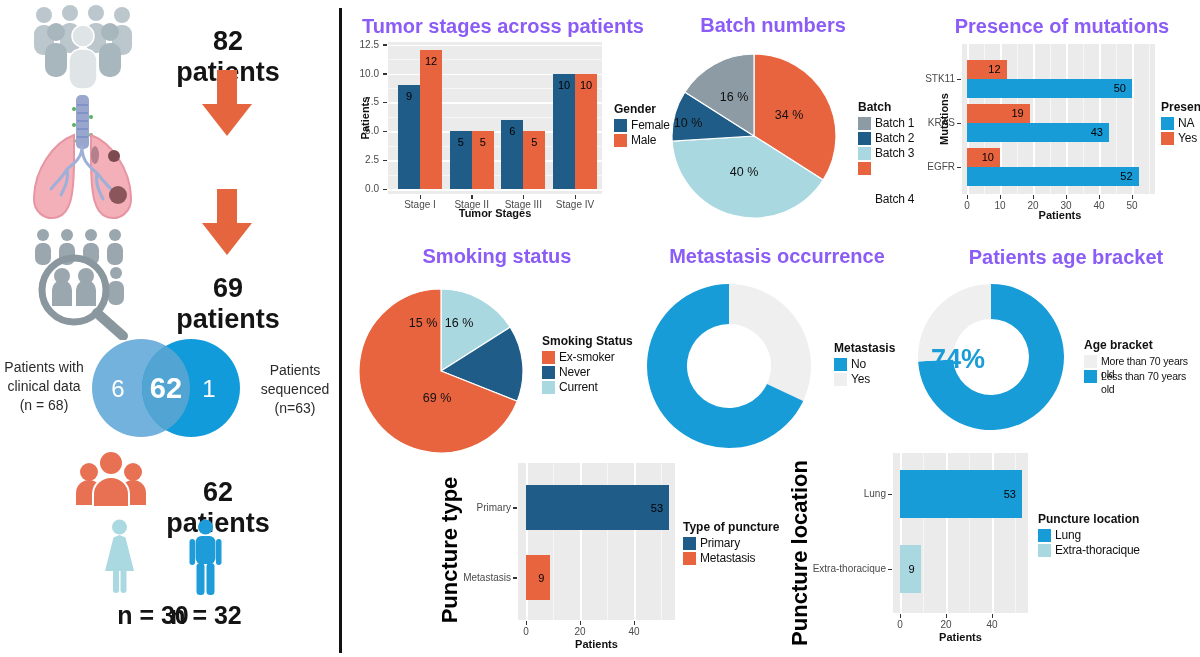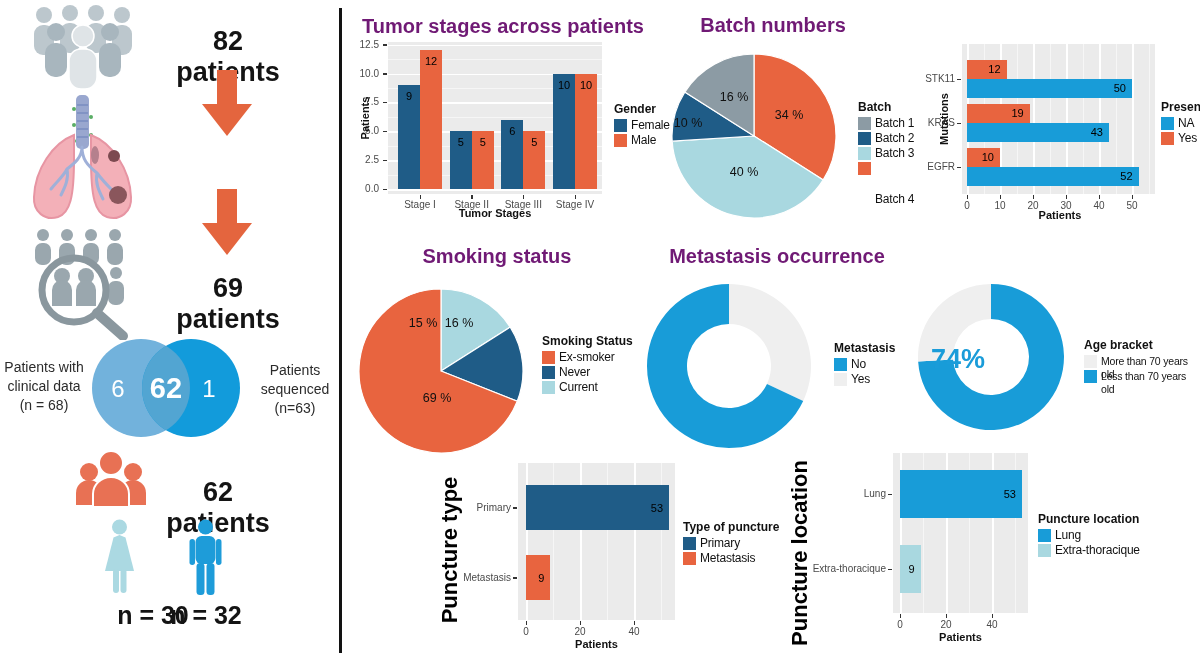--- a/index.html
+++ b/index.html
@@ -1,19 +1,19 @@
 <!DOCTYPE html>
 <html><head>
 <meta charset="utf-8">
 <style>
   html,body{margin:0;padding:0;background:#fff;}
   #stage{position:relative;width:1200px;height:657px;background:#fff;overflow:hidden;
          font-family:"Liberation Sans",sans-serif;color:#111;}
   .abs{position:absolute;}
-  .ttl{font-weight:bold;font-size:20px;color:#701a75;text-align:center;}
+  .ttl{font-weight:bold;font-size:20px;color:#8b5cf6;text-align:center;}
   .big{font-weight:bold;font-size:26px;color:#141414;text-align:center;}
   .vennlab{font-size:14px;line-height:19px;color:#2b2b2b;text-align:center;white-space:pre-line;}
 </style>
 </head>
 <body>
 
 <div id="stage">
 
   <div class="abs" style="left:0;top:0;width:339px;height:657px;">
 
@@ -256,20 +256,21 @@
     <div style="position: absolute; left: 435px; top: 316px; width: 48px; text-align: center; font-size: 12.5px; color: rgb(17, 17, 17);">16 %</div>
     <div style="position: absolute; left: 399px; top: 316px; width: 48px; text-align: center; font-size: 12.5px; color: rgb(17, 17, 17);">15 %</div>
     <div style="position: absolute; left: 413px; top: 391px; width: 48px; text-align: center; font-size: 12.5px; color: rgb(17, 17, 17);">69 %</div>
     <div style="position: absolute; left: 542px; top: 334px; font-weight: bold; font-size: 12px;">Smoking Status</div>
     <div style="position: absolute; left: 542px; top: 351px; width: 13px; height: 13px; background: rgb(232, 100, 63);"></div>
     <div style="position: absolute; left: 559px; top: 351px; font-size: 12px; line-height: 13px; letter-spacing: -0.2px;">Ex-smoker</div>
     <div style="position: absolute; left: 542px; top: 366px; width: 13px; height: 13px; background: rgb(31, 92, 135);"></div>
     <div style="position: absolute; left: 559px; top: 366px; font-size: 12px; line-height: 13px; letter-spacing: -0.2px;">Never</div>
     <div style="position: absolute; left: 542px; top: 381px; width: 13px; height: 13px; background: rgb(169, 216, 224);"></div>
     <div style="position: absolute; left: 559px; top: 381px; font-size: 12px; line-height: 13px; letter-spacing: -0.2px;">Current</div>
+    <div class="ttl" style="position: absolute; left: 932px; top: 15px; width: 260px;">Presence of mutations</div>
     <div style="position: absolute; left: 962px; top: 44px; width: 193px; height: 150px; background: rgb(235, 235, 235);">
       <div style="position: absolute; left: 5px; top: 0px; bottom: 0px; width: 1.8px; background: rgb(255, 255, 255);"></div>
       <div style="position: absolute; left: 21.5px; top: 0px; bottom: 0px; width: 1px; background: rgba(255, 255, 255, 0.55);"></div>
       <div style="position: absolute; left: 38px; top: 0px; bottom: 0px; width: 1.8px; background: rgb(255, 255, 255);"></div>
       <div style="position: absolute; left: 54.5px; top: 0px; bottom: 0px; width: 1px; background: rgba(255, 255, 255, 0.55);"></div>
       <div style="position: absolute; left: 71px; top: 0px; bottom: 0px; width: 1.8px; background: rgb(255, 255, 255);"></div>
       <div style="position: absolute; left: 87.5px; top: 0px; bottom: 0px; width: 1px; background: rgba(255, 255, 255, 0.55);"></div>
       <div style="position: absolute; left: 104px; top: 0px; bottom: 0px; width: 1.8px; background: rgb(255, 255, 255);"></div>
       <div style="position: absolute; left: 120.5px; top: 0px; bottom: 0px; width: 1px; background: rgba(255, 255, 255, 0.55);"></div>
       <div style="position: absolute; left: 137px; top: 0px; bottom: 0px; width: 1.8px; background: rgb(255, 255, 255);"></div>
@@ -317,20 +318,21 @@
     <div class="ttl" style="position: absolute; left: 647px; top: 245px; width: 260px;">Metastasis occurrence</div>
     <svg width="166" height="166" viewBox="0 0 166 166" style="position: absolute; left: 646px; top: 283px;">
       <path d="M83.00,1.00 A82,82 0 0 1 157.20,117.91 L121.00,100.88 A42,42 0 0 0 83.00,41.00 Z" fill="#EFEFEF"></path>
       <path d="M157.20,117.91 A82,82 0 1 1 83.00,1.00 L83.00,41.00 A42,42 0 1 0 121.00,100.88 Z" fill="#189CD8"></path>
     </svg>
     <div style="position: absolute; left: 834px; top: 341px; font-weight: bold; font-size: 12px;">Metastasis</div>
     <div style="position: absolute; left: 834px; top: 358px; width: 13px; height: 13px; background: rgb(24, 156, 216);"></div>
     <div style="position: absolute; left: 851px; top: 358px; font-size: 12px; line-height: 13px; letter-spacing: -0.2px;">No</div>
     <div style="position: absolute; left: 834px; top: 373px; width: 13px; height: 13px; background: rgb(239, 239, 239);"></div>
     <div style="position: absolute; left: 851px; top: 373px; font-size: 12px; line-height: 13px; letter-spacing: -0.2px;">Yes</div>
+    <div class="ttl" style="position: absolute; left: 936px; top: 246px; width: 260px;">Patients age bracket</div>
     <svg width="148" height="148" viewBox="0 0 148 148" style="position: absolute; left: 917px; top: 283px;">
       <path d="M74.00,1.00 A73,73 0 1 1 1.14,78.58 L36.07,76.39 A38,38 0 1 0 74.00,36.00 Z" fill="#189CD8"></path>
       <path d="M1.14,78.58 A73,73 0 0 1 74.00,1.00 L74.00,36.00 A38,38 0 0 0 36.07,76.39 Z" fill="#EFEFEF"></path>
     </svg>
     <div style="position: absolute; left: 931px; top: 344px; width: 120px; text-align: left; font-weight: bold; font-size: 27px; color: rgb(26, 156, 217);">74%</div>
     <div style="position: absolute; left: 1084px; top: 338px; font-weight: bold; font-size: 12px;">Age bracket</div>
     <div style="position: absolute; left: 1084px; top: 355px; width: 13px; height: 13px; background: rgb(239, 239, 239);"></div>
     <div style="position: absolute; left: 1101px; top: 355px; font-size: 10.5px; line-height: 13px; letter-spacing: -0.2px;">More than 70 years old</div>
     <div style="position: absolute; left: 1084px; top: 370px; width: 13px; height: 13px; background: rgb(24, 156, 216);"></div>
     <div style="position: absolute; left: 1101px; top: 370px; font-size: 10.5px; line-height: 13px; letter-spacing: -0.2px;">Less than 70 years old</div>

